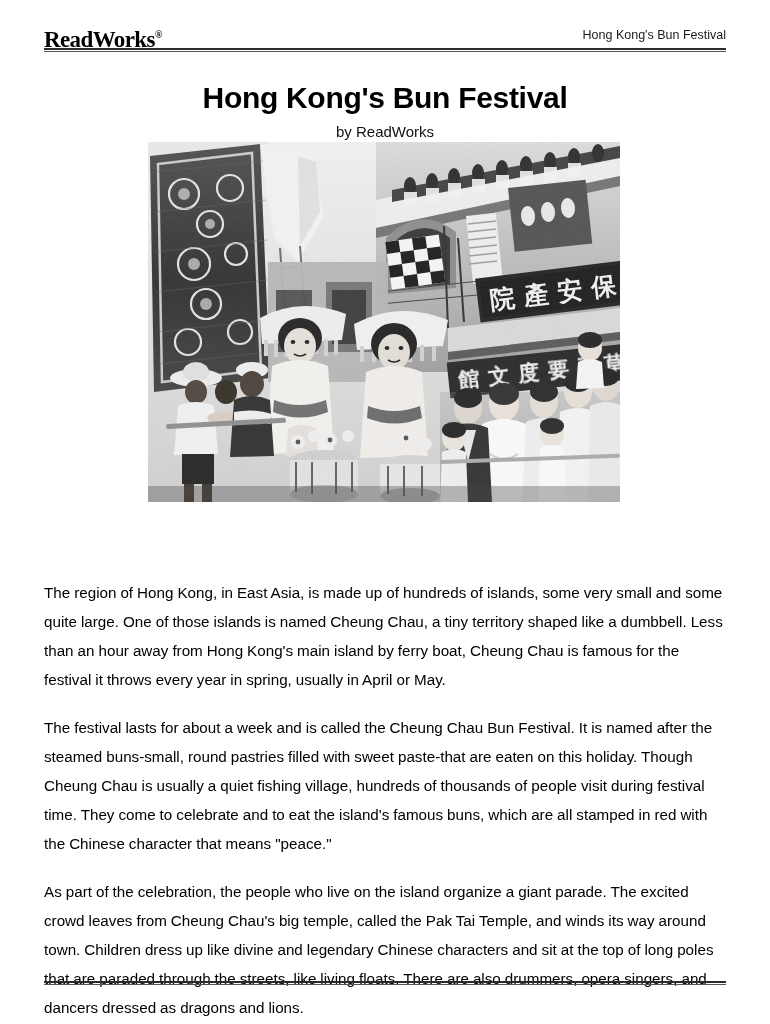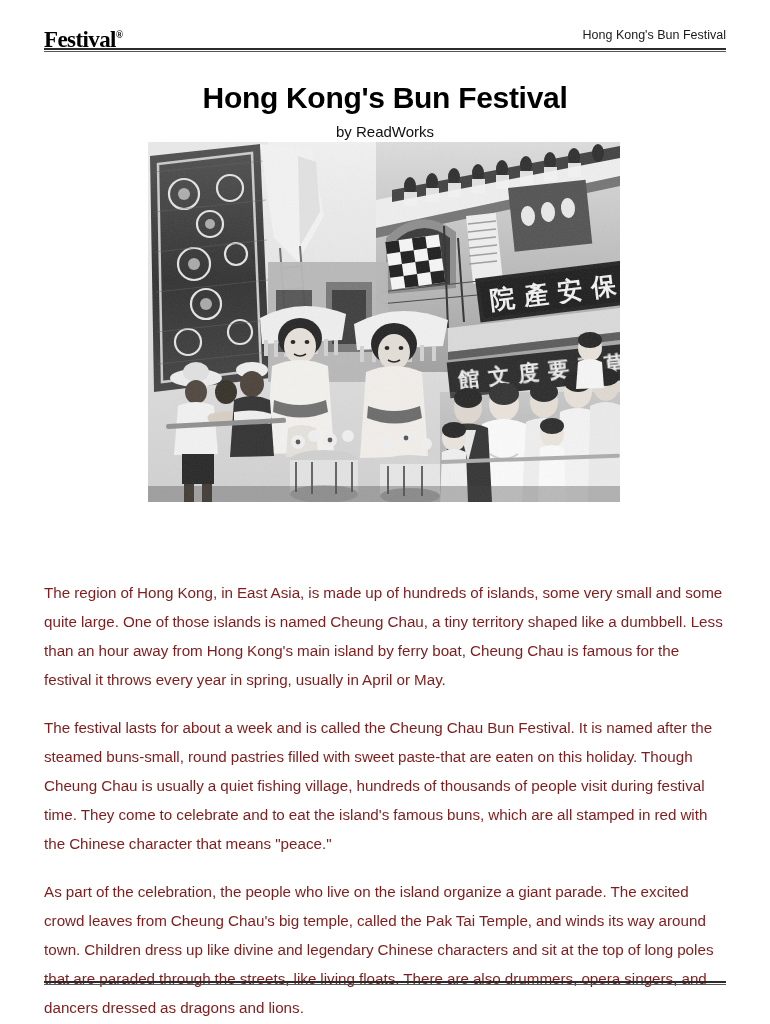--- a/index.html
+++ b/index.html
@@ -121,21 +121,21 @@
   .article-body {
     position: absolute;
     left: 44px;
     top: 578px;
     width: 684px;
   }
   .article-body p {
     margin: 0 0 19px 0;
     font-size: 15.2px;
     line-height: 29px;
-    color: #7f1d1d;
+    color: #000000;
     text-align: left;
     word-spacing: -0.2px;
   }
   .article-body p:last-child { margin-bottom: 8px; }
 
   
   .page-footer {
     position: absolute;
     left: 44px;
     top: 990px;
@@ -147,21 +147,21 @@
     color: #333333;
     white-space: nowrap;
   }
 </style>
 </head>
 <body>
 
 <div class="page">
 
   <div class="page-header">
-    <div class="brand-logo"><span>Festival</span><span class="tm">®</span></div>
+    <div class="brand-logo"><span>ReadWorks</span><span class="tm">®</span></div>
     <div class="header-doc-title">Hong Kong's Bun Festival</div>
   </div>
   <div class="rule-double" id="header-rule">
     <div class="rule-thick"></div>
     <div class="rule-thin"></div>
   </div>
 
   <div class="title-block">
     <h1 class="doc-title">Hong Kong's Bun Festival</h1>
     <p class="doc-byline">by ReadWorks</p>

